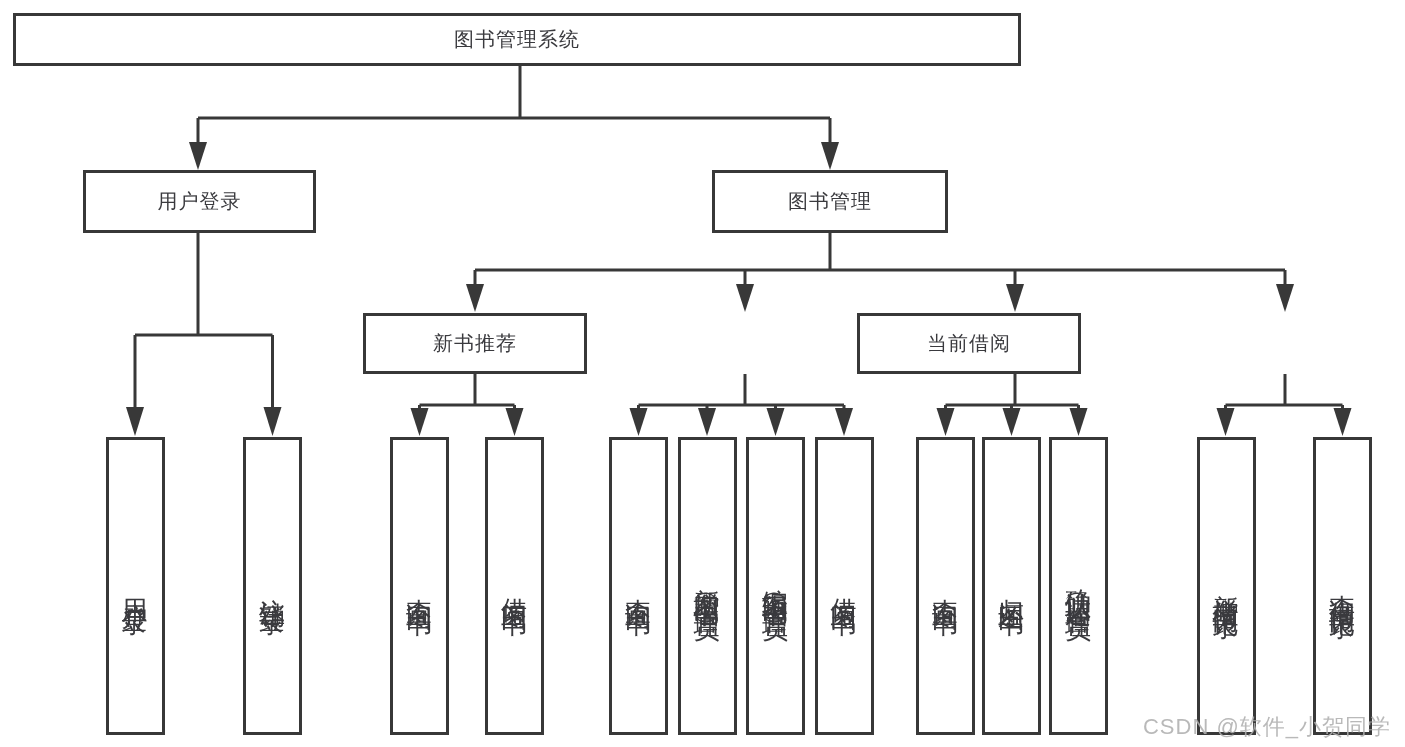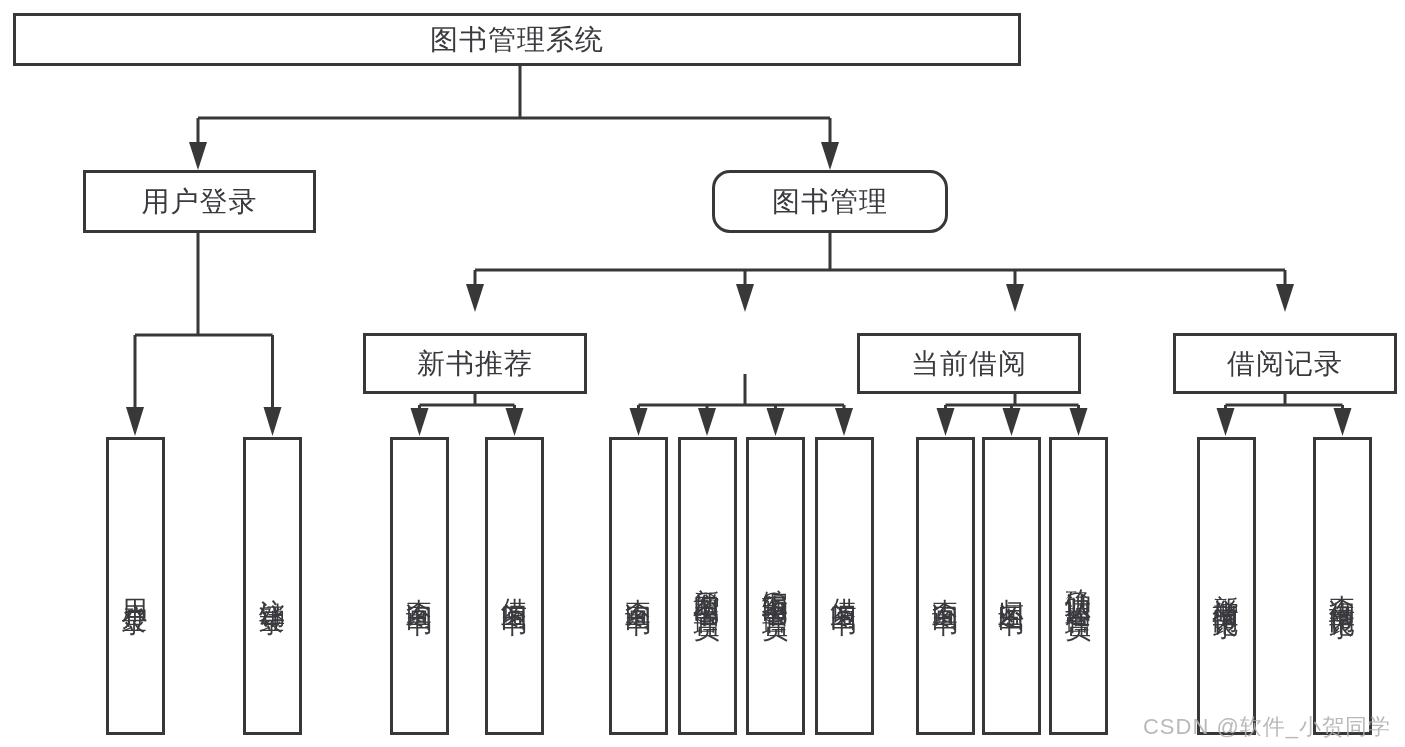--- a/index.html
+++ b/index.html
@@ -19,27 +19,27 @@
   }
   .connectors{position:absolute;left:0;top:0;width:1405px;height:747px;color:var(--line);}
   .connectors path{stroke:currentColor;stroke-width:3;fill:none;}
   .connectors polygon{fill:currentColor;stroke:none;}
   .box{
     position:absolute;
     box-sizing:border-box;
     border:3px solid var(--line);
     background:#fff;
     display:flex;align-items:center;justify-content:center;
-    font-size:28px;
+    font-size:20px;
     letter-spacing:1px;
     z-index:2;
   }
   .root{left:13px;top:13px;width:1008px;height:53px;}
   .lvl1{top:170px;height:63px;}
-  .lvl2{top:313px;height:61px;width:224px;margin-top:20px;}
+  .lvl2{top:313px;height:61px;width:224px;}
   .leaf{
     position:absolute;
     box-sizing:border-box;
     top:437px;width:59px;height:298px;
     border:3px solid var(--line);
     background:#fff;
     display:flex;align-items:center;justify-content:center;
     z-index:2;
   }
   .leaf span{
@@ -104,25 +104,24 @@
     <g>
       <path d="M1285,374 L1285,405 M1225.5,405 L1342.5,405 M1225.5,405 L1225.5,409 M1342.5,405 L1342.5,409"></path>
       <polygon points="1216.5,408 1234.5,408 1225.5,436"></polygon>
       <polygon points="1333.5,408 1351.5,408 1342.5,436"></polygon>
     </g>
   </svg>
 
   <div class="box root">图书管理系统</div>
 
   <div class="box lvl1" style="left:83px;width:233px;">用户登录</div>
-  <div class="box lvl1" style="left:712px;width:236px;border-radius:18px;">图书管理</div>
+  <div class="box lvl1" style="left:712px;width:236px;">图书管理</div>
 
   <div class="box lvl2" style="left:363px;">新书推荐</div>
   <div class="box lvl2" style="left:857px;">当前借阅</div>
-  <div class="box lvl2" style="left:1173px;">借阅记录</div>
 
   <div class="leaf" style="left:105.5px;">
     <span>用户登录</span>
   </div>
   <div class="leaf" style="left:243px;">
     <span>注销登录</span>
   </div>
 
   <div class="leaf" style="left:390px;">
     <span>查询图书</span>

